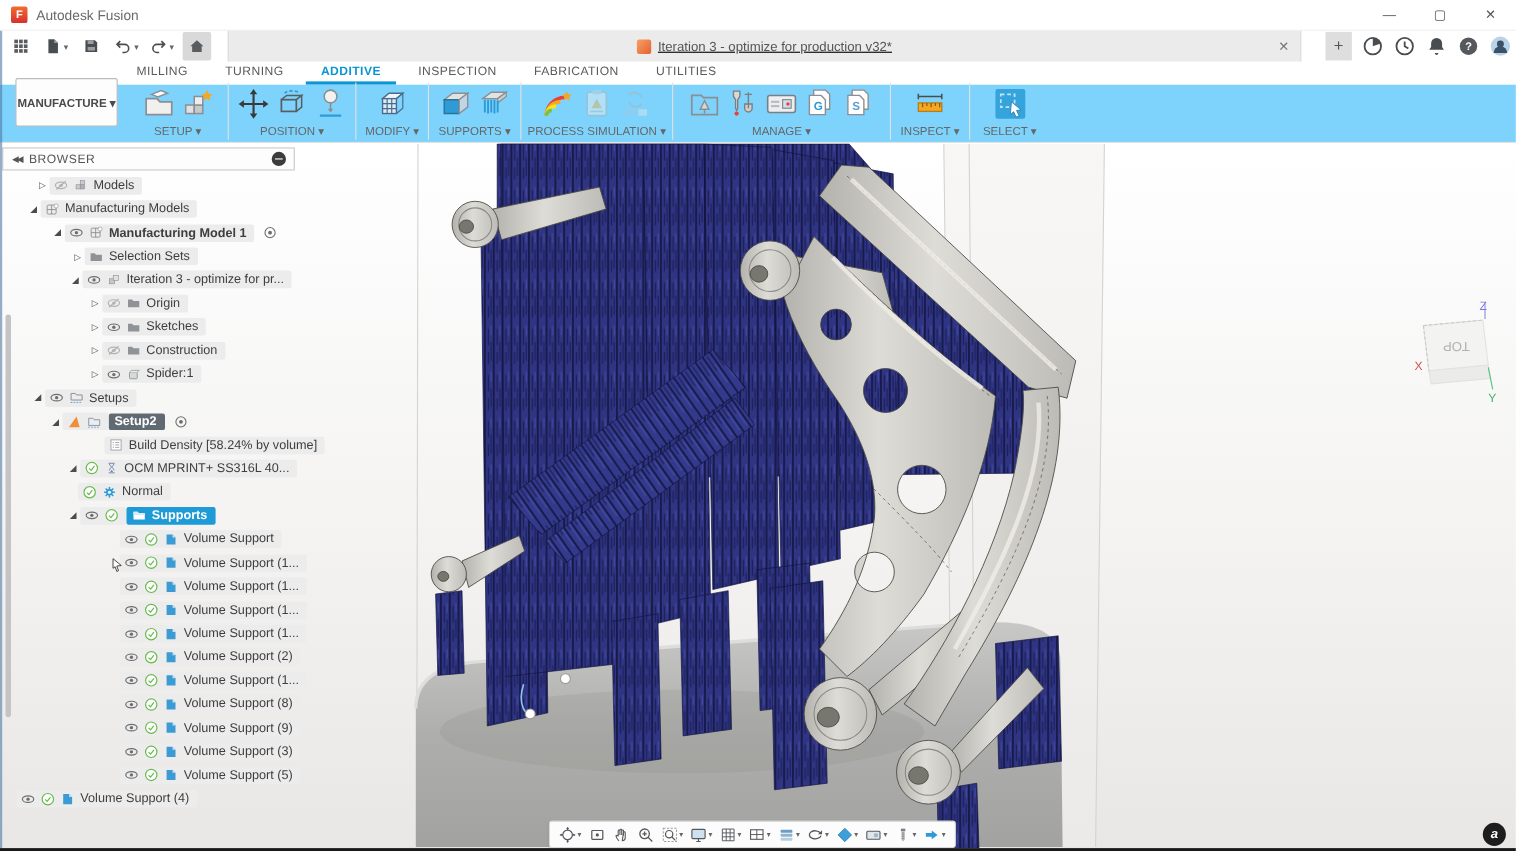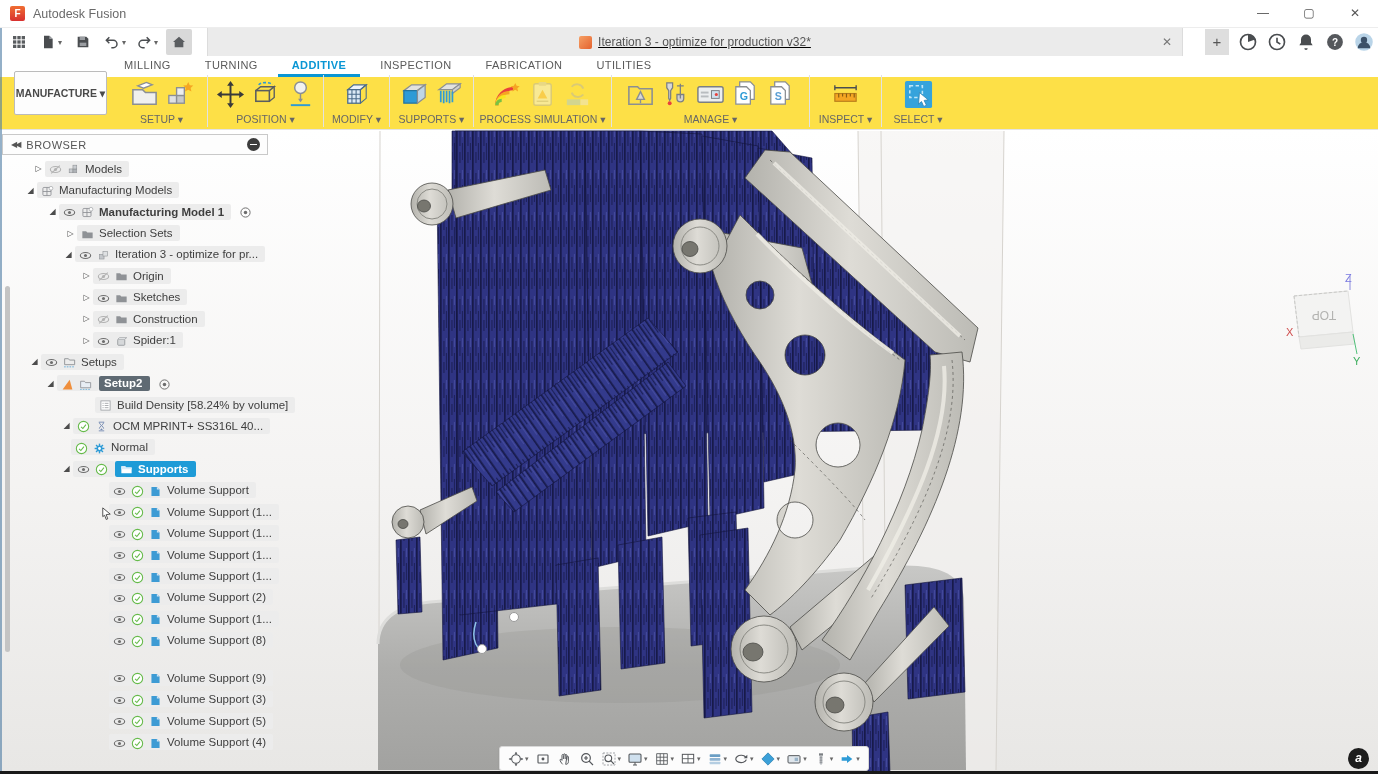--- a/index.html
+++ b/index.html
@@ -21,21 +21,21 @@
   #doctab .ttl { font-size:12px; color:#555; }
   #doctab .x { position:absolute; right:10px; font-size:12px; color:#777; }
   #topright { position:absolute; right:4px; top:28px; height:28px; display:flex; align-items:center; gap:9px; }
   #topright .tri { width:20px; height:20px; display:inline-block; }
   #plusbtn { width:24px; height:26px; background:#dedede; text-align:center; line-height:26px; color:#555; font-size:15px; }
   
   #rtabs { position:absolute; left:110px; top:56px; height:21px; display:flex; gap:6px; }
   .rtab { padding:3px 14px 2px; font-size:11px; letter-spacing:.4px; color:#5a5a5a; }
   .rtab.on { color:#0a96d4; font-weight:bold; border-bottom:3px solid #0a96d4; }
   
-  #ribbon { position:absolute; left:0; top:77px; width:1378px; height:53px; background:#fde047; border-bottom:1px solid #e3e3e3; }
+  #ribbon { position:absolute; left:0; top:77px; width:1378px; height:53px; background:#7dd3fc; border-bottom:1px solid #e3e3e3; }
   #wsbox { position:absolute; left:14px; top:-6px; width:93px; height:44px; border:1px solid #bbb; border-radius:2px; background:#fdfdfd; font-size:10.5px; font-weight:bold; color:#4a4a4a; display:flex; align-items:center; justify-content:center; }
   #groups { position:absolute; left:116px; top:-2px; display:flex; height:52px; }
   .rg { display:flex; flex-direction:column; align-items:center; border-right:1px solid #e2e2e2; padding-top:1px; }
   .rg:last-child { border-right:none; }
   .rg-icons { display:flex; gap:4px; align-items:center; height:36px; }
   .rg-icons .ic { width:31px; height:31px; display:inline-block; }
   .rg-icons .ic.dis { opacity:.45; }
   .rg-label { font-size:10.5px; color:#666; margin-top:1px; white-space:nowrap; }
   
   #viewport { position:absolute; left:0; top:130px; width:1378px; height:641px; background:linear-gradient(180deg,#ffffff 0%,#f4f3f2 55%,#e8e7e5 100%); }
@@ -906,21 +906,21 @@
             <circle cx="12" cy="12" r="9.5" fill="#fff" stroke="#67bb4b" stroke-width="2"></circle>
             <path d="M7.5,12.5 L10.8,15.8 L16.5,8.5" fill="none" stroke="#67bb4b" stroke-width="2"></path>
           </svg></span>
         <span class="ic"><svg viewBox="0 0 24 24" width="100%" height="100%">
             <path d="M4.5,3.5 h10 l5,5 v12 h-15 z" fill="#3d9bd4"></path>
             <path d="M14.5,3.5 l5,5 h-5 z" fill="#cfe3f2"></path>
           </svg></span>
         <span class="lbl">Volume Support (8)</span>
       </span>
     </div>
-    <div class="trow" style="padding-left: 94px; margin-top: 16px;">
+    <div class="trow" style="padding-left: 94px;">
       <span class="exp"></span>
       <span class="pill">
         <span class="ic"><svg viewBox="0 0 24 24" width="100%" height="100%">
             <ellipse cx="12" cy="12" rx="9.5" ry="5.5" fill="none" stroke="#6d6d6d" stroke-width="2"></ellipse>
             <circle cx="12" cy="12" r="2.8" fill="#6d6d6d"></circle>
           </svg></span>
         <span class="ic"><svg viewBox="0 0 24 24" width="100%" height="100%">
             <circle cx="12" cy="12" r="9.5" fill="#fff" stroke="#67bb4b" stroke-width="2"></circle>
             <path d="M7.5,12.5 L10.8,15.8 L16.5,8.5" fill="none" stroke="#67bb4b" stroke-width="2"></path>
           </svg></span>
@@ -960,21 +960,21 @@
             <circle cx="12" cy="12" r="9.5" fill="#fff" stroke="#67bb4b" stroke-width="2"></circle>
             <path d="M7.5,12.5 L10.8,15.8 L16.5,8.5" fill="none" stroke="#67bb4b" stroke-width="2"></path>
           </svg></span>
         <span class="ic"><svg viewBox="0 0 24 24" width="100%" height="100%">
             <path d="M4.5,3.5 h10 l5,5 v12 h-15 z" fill="#3d9bd4"></path>
             <path d="M14.5,3.5 l5,5 h-5 z" fill="#cfe3f2"></path>
           </svg></span>
         <span class="lbl">Volume Support (5)</span>
       </span>
     </div>
-    <div class="trow" style="padding-left: 94px;">
+    <div class="trow" style="">
       <span class="exp"></span>
       <span class="pill">
         <span class="ic"><svg viewBox="0 0 24 24" width="100%" height="100%">
             <ellipse cx="12" cy="12" rx="9.5" ry="5.5" fill="none" stroke="#6d6d6d" stroke-width="2"></ellipse>
             <circle cx="12" cy="12" r="2.8" fill="#6d6d6d"></circle>
           </svg></span>
         <span class="ic"><svg viewBox="0 0 24 24" width="100%" height="100%">
             <circle cx="12" cy="12" r="9.5" fill="#fff" stroke="#67bb4b" stroke-width="2"></circle>
             <path d="M7.5,12.5 L10.8,15.8 L16.5,8.5" fill="none" stroke="#67bb4b" stroke-width="2"></path>
           </svg></span>

